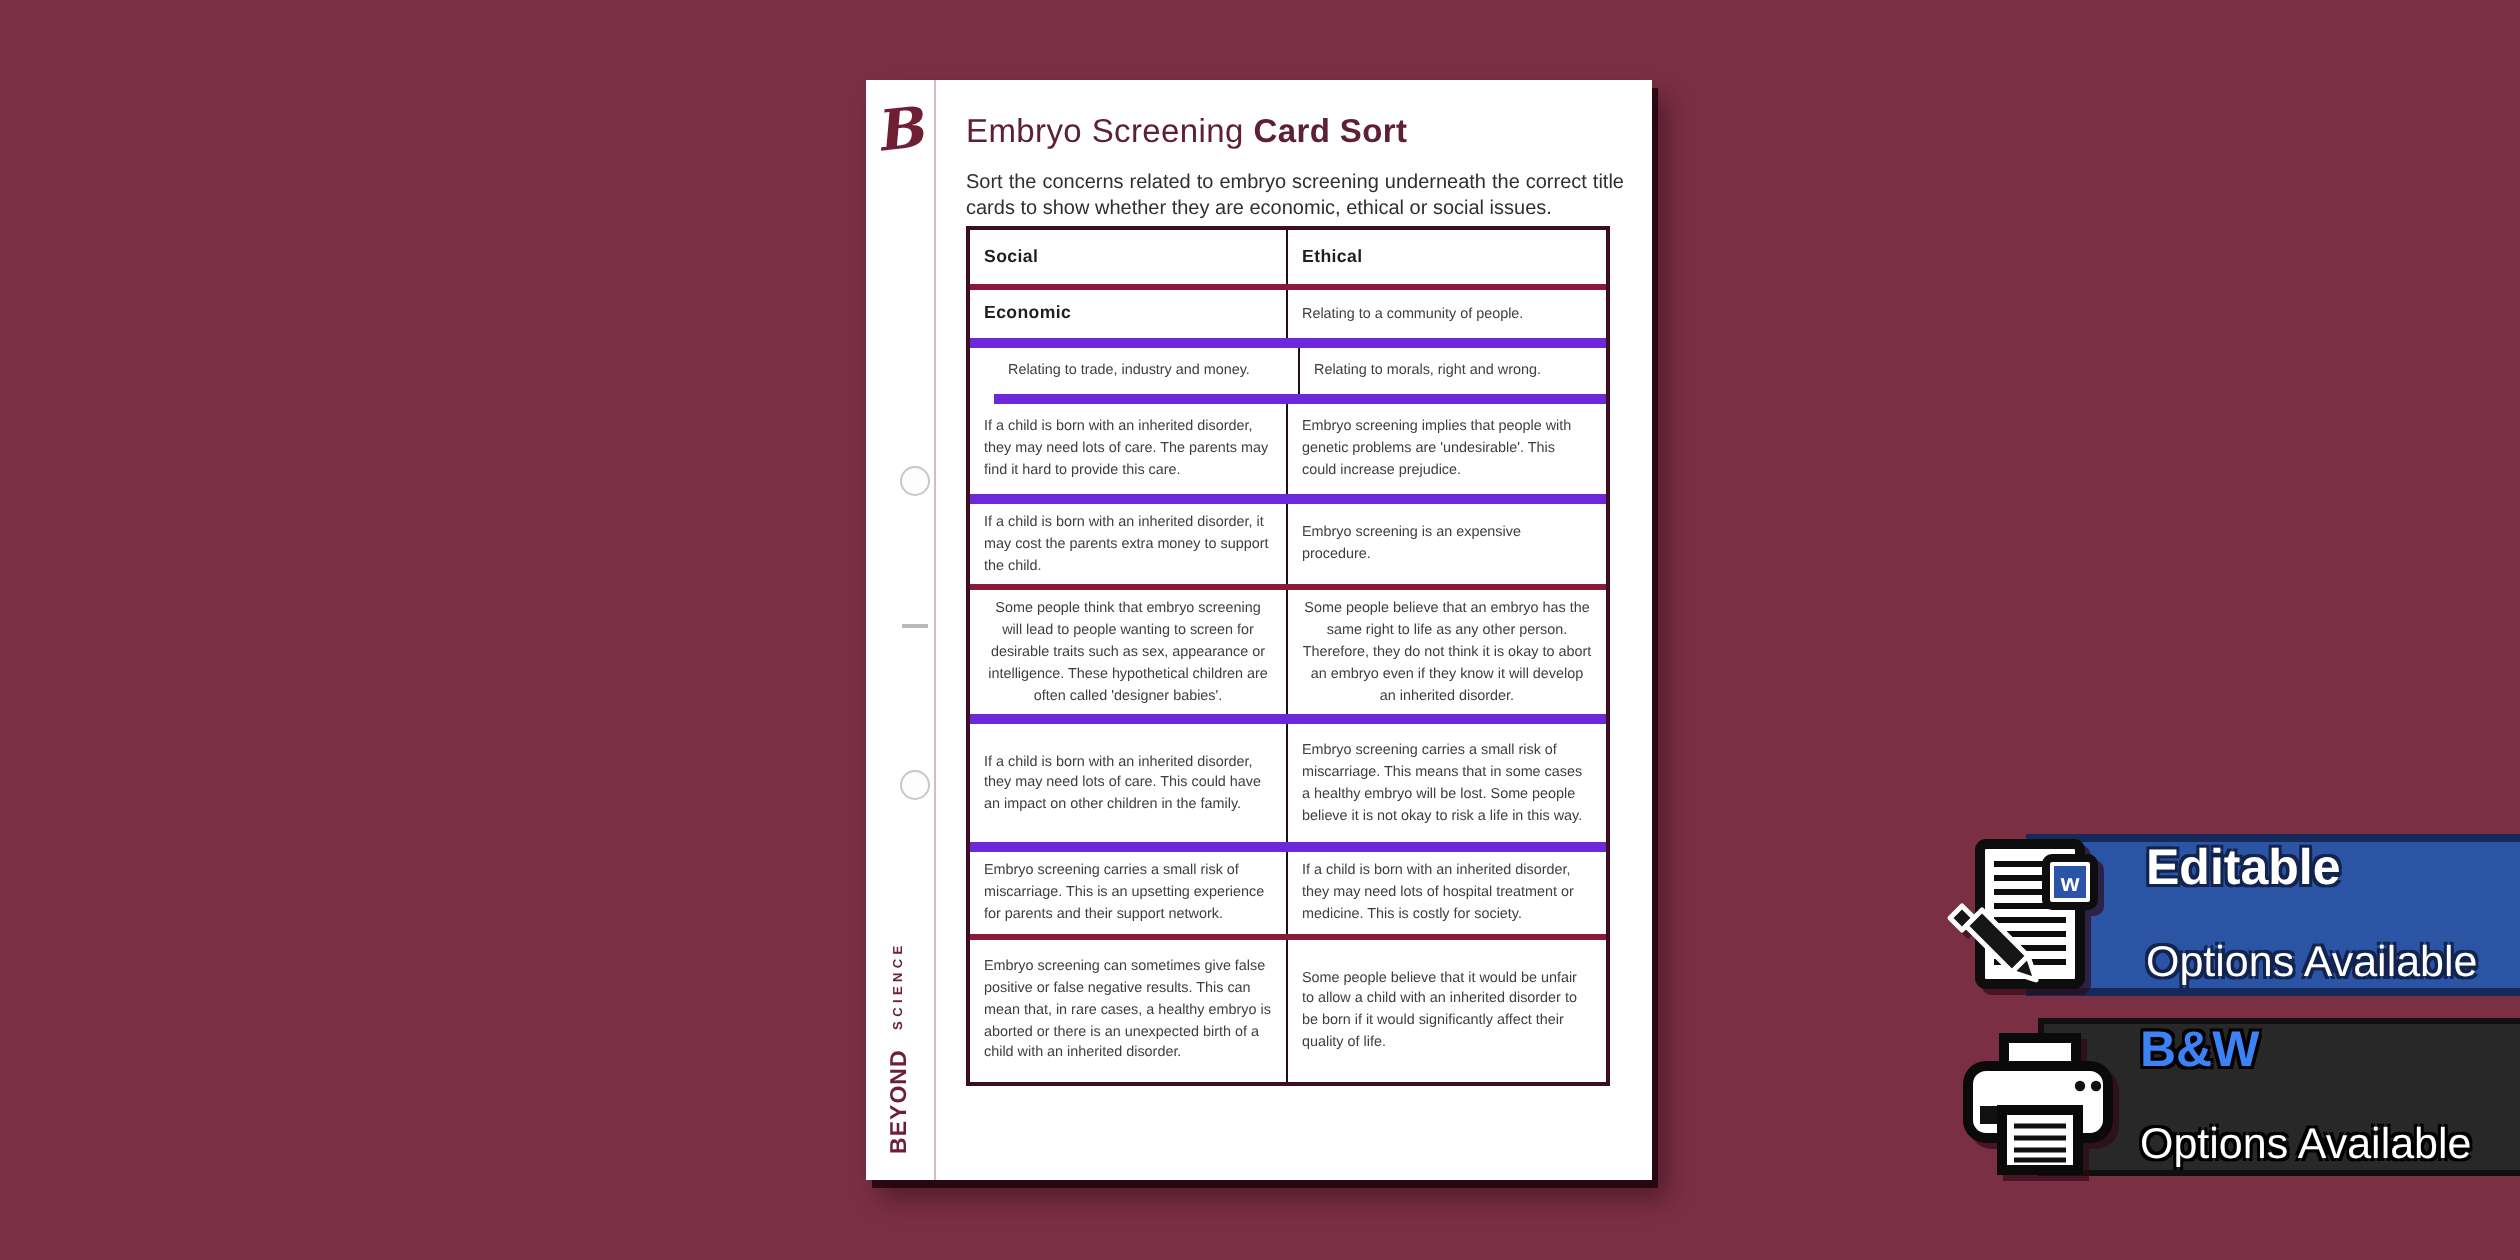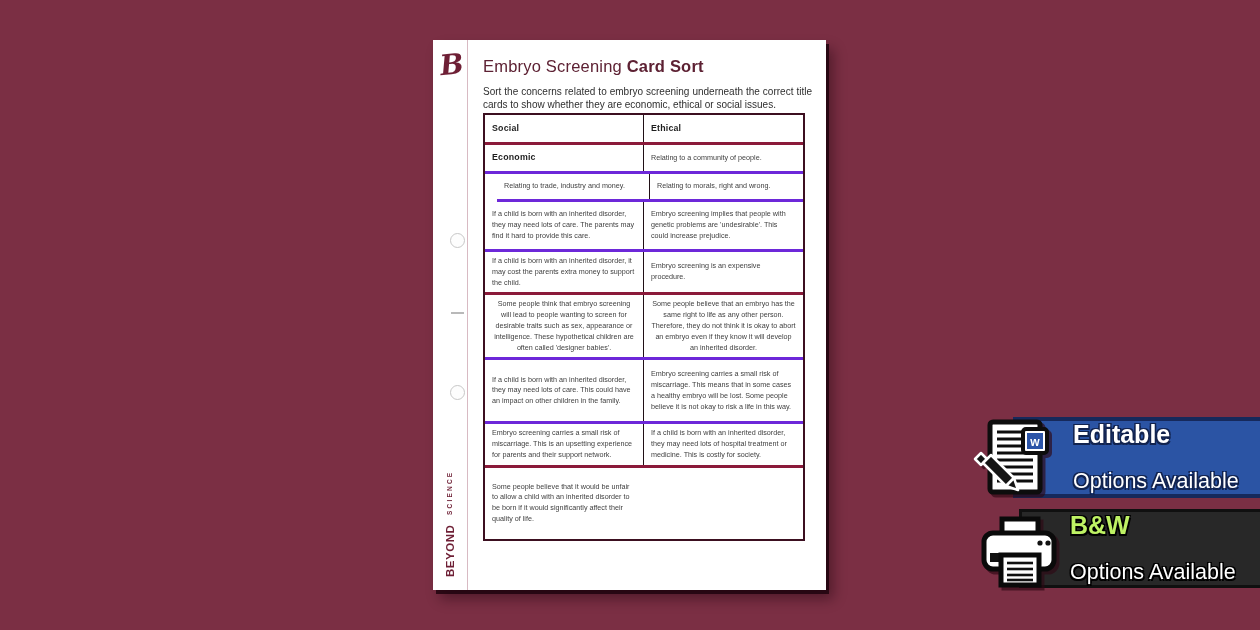--- a/index.html
+++ b/index.html
@@ -36,21 +36,21 @@
   .instructions {
     position:absolute; left:50px; top:45px; width:329px;
     font-size:10px; line-height:1.33; color:#2f2f2f; text-align:justify;
   }
 
   
   .sort-table {
     position:absolute; left:50px; top:73px; width:322px;
     border:2px solid #3c0f20; background:#fff;
   }
-  .trow { display:flex; border-bottom:3px solid #6d28d9; }
+  .trow { display:flex; border-bottom:5px solid #6d28d9; }
   .trow.thick { border-bottom:3px solid #8B1A3A; }
   .trow:last-child { border-bottom:none; }
   .tcell {
     width:50%; padding:4px 7px; display:flex; align-items:center;
     font-size:7.2px; line-height:1.5; color:#3e3e3e;
   }
   .tcell.first { border-right:1.6px solid #201016; }
   .tcell.bold span { font-size:8.8px; font-weight:700; color:#1f1f1f; letter-spacing:0.2px; }
 
   
@@ -69,21 +69,21 @@
     text-shadow:1.5px 1.5px 0 #12234e, -1.5px 1.5px 0 #12234e, 1.5px -1.5px 0 #12234e, -1.5px -1.5px 0 #12234e; line-height:1.1; }
   .badge-editable .b-sub { font-size:21.5px; color:#fff;
     text-shadow:1.5px 1.5px 0 #12234e, -1.5px 1.5px 0 #12234e, 1.5px -1.5px 0 #12234e, -1.5px -1.5px 0 #12234e; line-height:1.15; }
 
   .badge-bw { left:976px; top:509px; width:284px; height:79px; }
   .badge-bw .plate {
     left:43px; background:#282828;
     border:3px solid #101010; border-right:none;
     padding-left:48px;
   }
-  .badge-bw .b-title { font-size:25px; font-weight:700; color:#bef264;
+  .badge-bw .b-title { font-size:25px; font-weight:700; color:#3b82f6;
     text-shadow:1.5px 1.5px 0 #000, -1.5px 1.5px 0 #000, 1.5px -1.5px 0 #000, -1.5px -1.5px 0 #000; line-height:1.1; }
   .badge-bw .b-sub { font-size:21.5px; color:#fff;
     text-shadow:1.5px 1.5px 0 #000, -1.5px 1.5px 0 #000, 1.5px -1.5px 0 #000, -1.5px -1.5px 0 #000; line-height:1.15; }
 
   .badge-icon { position:absolute; left:0; top:0; filter:drop-shadow(3px 3px 0 rgba(46,8,20,0.65)); }
   .badge-editable .badge-icon { width:80px; height:80px; top:1px; }
   .badge-bw .badge-icon { width:86px; height:74px; top:6px; }
 </style>
 </head>
 <body>
@@ -169,20 +169,23 @@
         </div>
         <div class="trow thick" style="min-height: 43px;">
           <div class="tcell first">
             <span>Embryo screening carries a small risk of miscarriage. This is an upsetting experience for parents and their support network.</span>
           </div>
           <div class="tcell">
             <span>If a child is born with an inherited disorder, they may need lots of hospital treatment or medicine. This is costly for society.</span>
           </div>
         </div>
         <div class="trow" style="min-height: 71px;">
+          <div class="tcell first">
+            <span>Embryo screening can sometimes give false positive or false negative results. This can mean that, in rare cases, a healthy embryo is aborted or there is an unexpected birth of a child with an inherited disorder.</span>
+          </div>
           <div class="tcell">
             <span>Some people believe that it would be unfair to allow a child with an inherited disorder to be born if it would significantly affect their quality of life.</span>
           </div>
         </div>
       </div>
   </div>
 
   <div class="badge badge-editable">
     <div class="plate">
       <div class="b-title">Editable</div>

